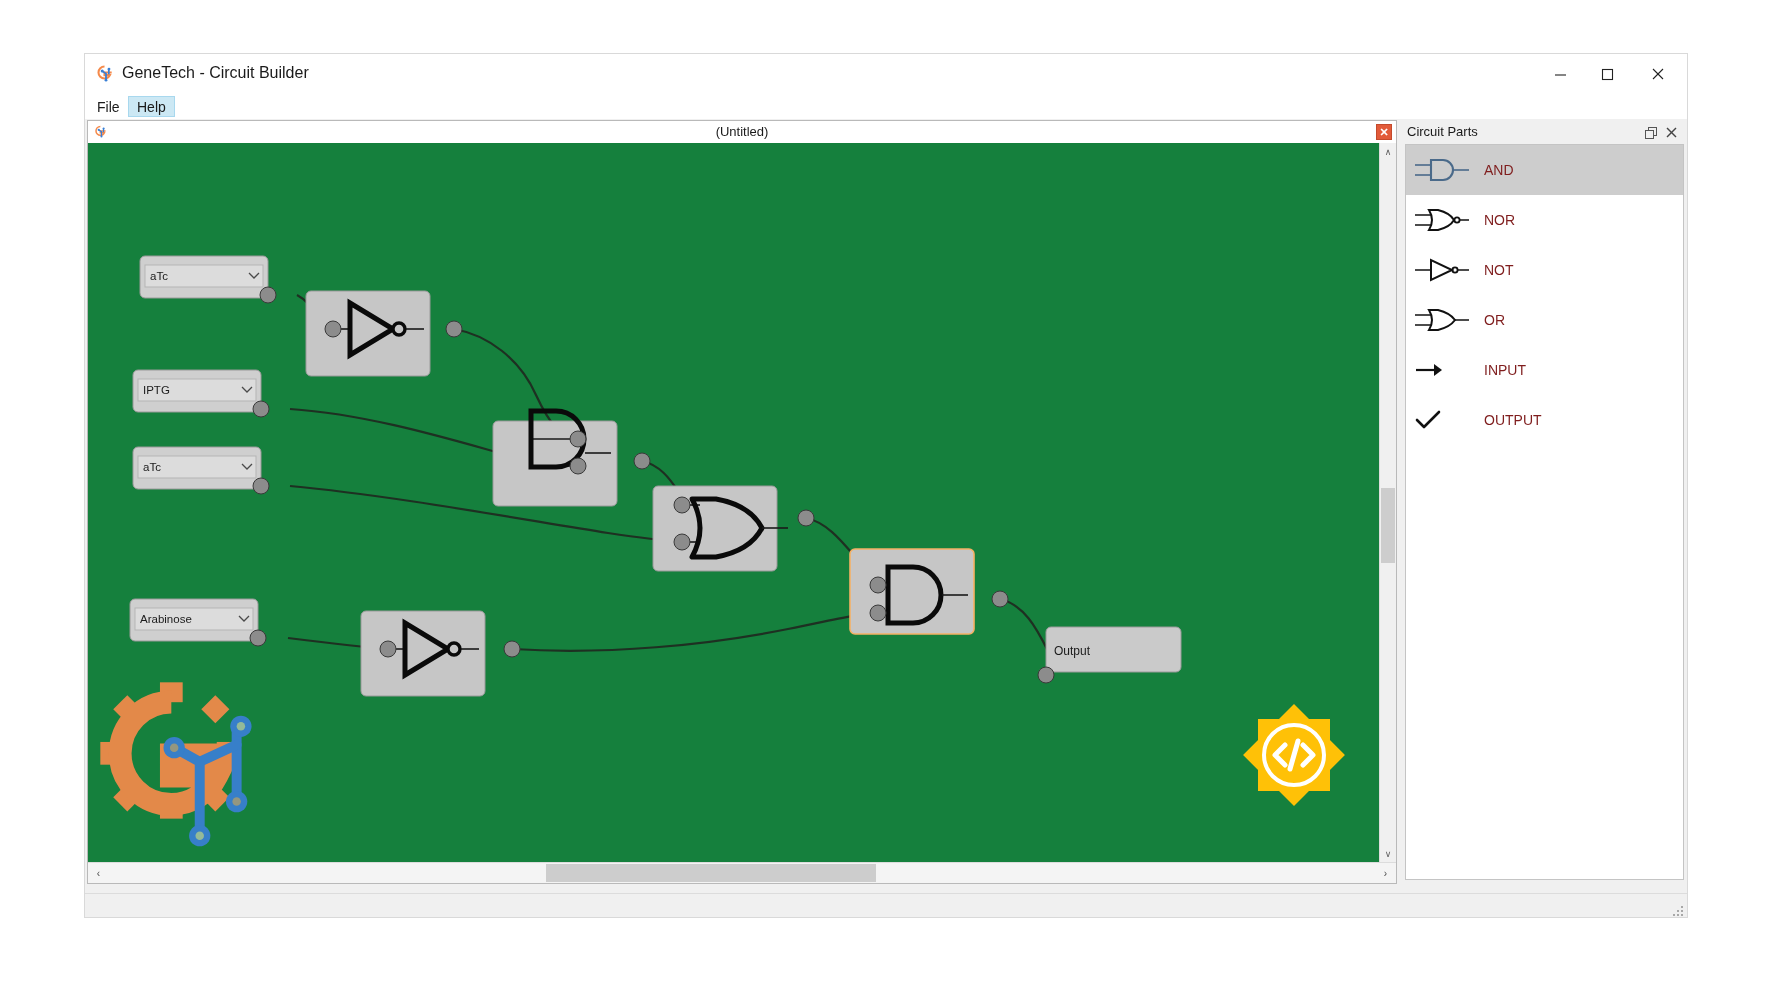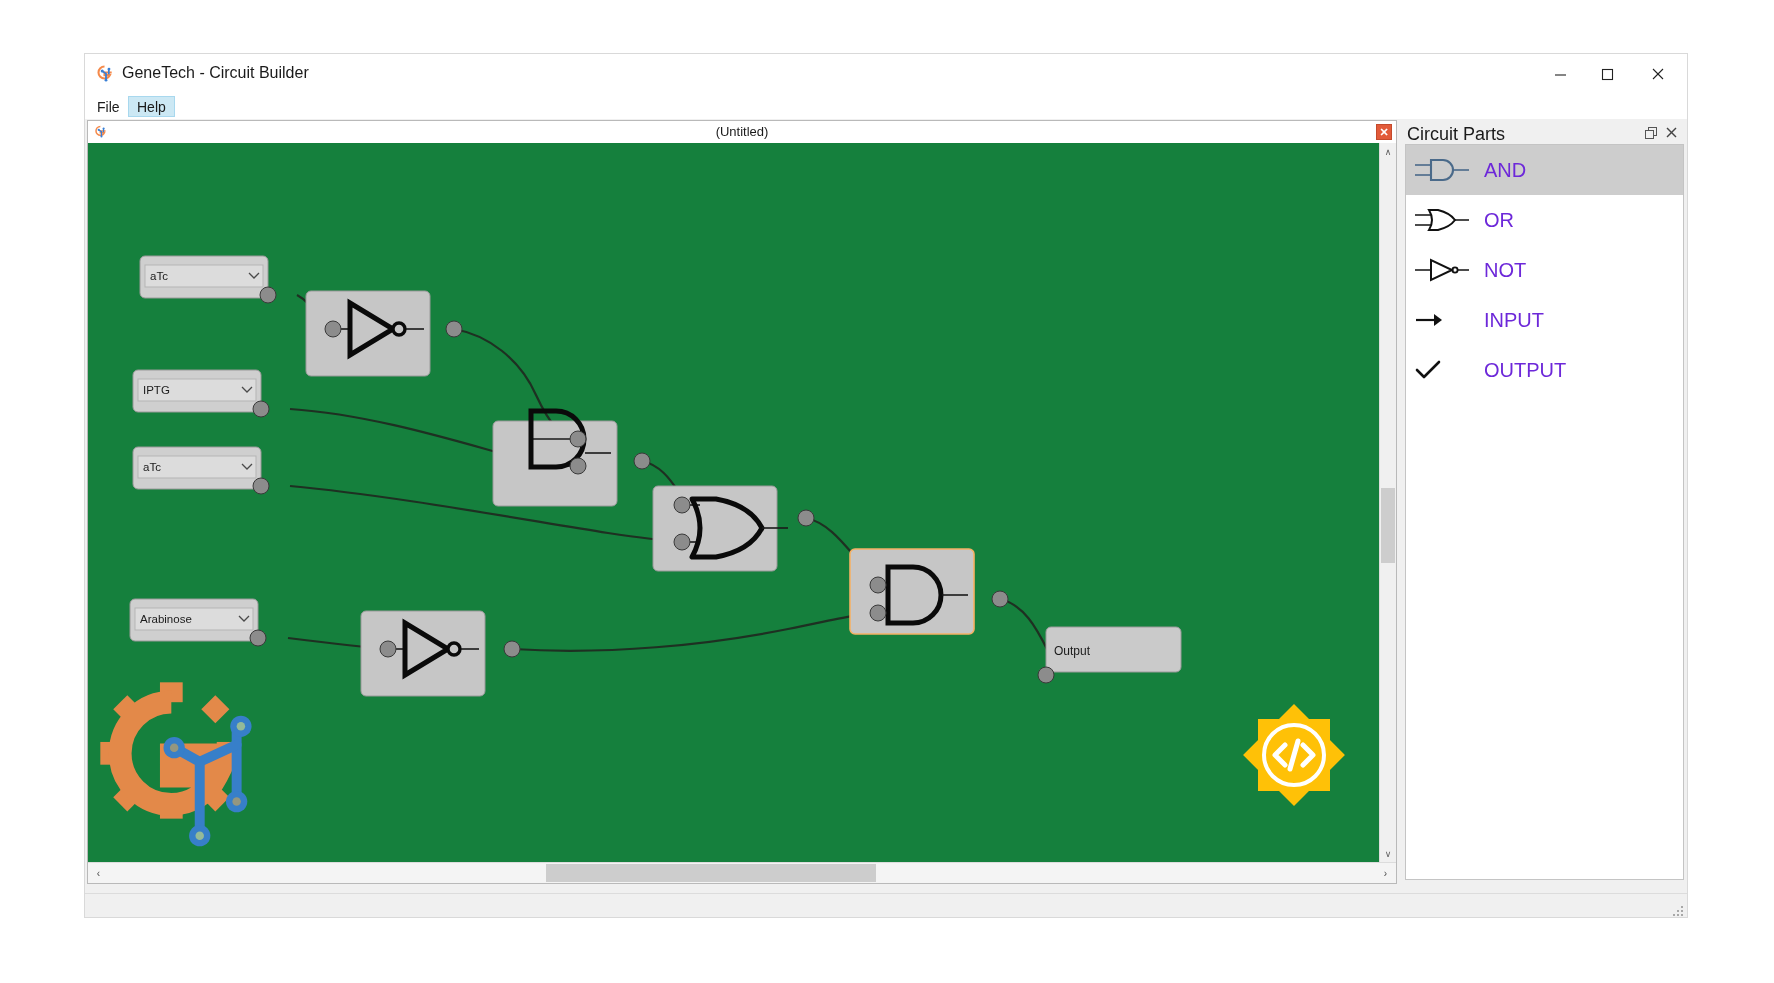--- a/index.html
+++ b/index.html
@@ -164,21 +164,21 @@
     position: absolute;
     left: 1314px; top: 1px;
     width: 287px; height: 764px;
     background: #f0f0f0;
   }
   #dock-header {
     position: absolute; left: 0; top: 0; right: 0; height: 24px;
   }
   #dock-title {
     position: absolute; left: 8px; top: 4px;
-    font-size: 18px; color: #1a1a1a;
+    font-size: 13px; color: #1a1a1a;
   }
   .dock-btn {
     position: absolute; top: 4px;
     width: 17px; height: 17px;
     display: flex; align-items: center; justify-content: center;
     color: #555; font-size: 12px;
   }
   #dock-float { right: 27px; }
   #dock-close { right: 6px; }
 
@@ -198,21 +198,21 @@
     box-sizing: border-box;
   }
   .part-item.selected { background: #cdcdcd; }
   .part-icon {
     width: 60px; height: 34px;
     display: flex; align-items: center; justify-content: flex-start;
     flex: 0 0 auto;
   }
   .part-label {
     margin-left: 10px;
-    font-size: 20px; color: #6d28d9;
+    font-size: 14px; color: #7f1d1d;
     white-space: nowrap;
     text-align: center;
   }
 
   
   #status-bar {
     position: absolute;
     left: 0; bottom: 0; right: 0;
     height: 24px;
     background: #f0f0f0;
@@ -481,52 +481,66 @@
                   <line x1="1" y1="10" x2="17" y2="10"></line>
                   <line x1="1" y1="20" x2="17" y2="20"></line>
                   <path d="M17,5 L17,25 L29,25 A10,10 0 0 0 29,5 Z" stroke-width="2.1"></path>
                   <line x1="39" y1="15" x2="55" y2="15"></line>
                 </g>
               </svg>
             </div>
             <div class="part-label">AND</div>
           </div>
 
-
+          <div class="part-item">
+            <div class="part-icon">
+              <svg width="58" height="30" viewBox="0 0 58 30">
+                <g stroke="#111" stroke-width="1.5" fill="none">
+                  <line x1="1" y1="10" x2="18" y2="10"></line>
+                  <line x1="1" y1="20" x2="18" y2="20"></line>
+                  <path d="M15,5 Q21,15 15,25 L24,25 Q36,22 40,15 Q36,8 24,5 Z" stroke-width="2"></path>
+                  <circle cx="43" cy="15" r="2.6" stroke-width="1.8"></circle>
+                  <line x1="46" y1="15" x2="55" y2="15"></line>
+                </g>
+              </svg>
+            </div>
+            <div class="part-label">NOR</div>
+          </div>
+
+
+          <div class="part-item">
+            <div class="part-icon">
+              <svg width="58" height="30" viewBox="0 0 58 30">
+                <g stroke="#111" stroke-width="1.5" fill="none">
+                  <line x1="1" y1="15" x2="17" y2="15"></line>
+                  <path d="M17,5 L17,25 L38,15 Z" stroke-width="2"></path>
+                  <circle cx="41" cy="15" r="2.6" stroke-width="1.8"></circle>
+                  <line x1="44" y1="15" x2="55" y2="15"></line>
+                </g>
+              </svg>
+            </div>
+            <div class="part-label">NOT</div>
+          </div>
 
           <div class="part-item">
             <div class="part-icon">
               <svg width="58" height="30" viewBox="0 0 58 30">
                 <g stroke="#111" stroke-width="1.5" fill="none">
                   <line x1="1" y1="10" x2="18" y2="10"></line>
                   <line x1="1" y1="20" x2="18" y2="20"></line>
                   <path d="M15,5 Q21,15 15,25 L24,25 Q36,22 41,15 Q36,8 24,5 Z" stroke-width="2"></path>
                   <line x1="41" y1="15" x2="55" y2="15"></line>
                 </g>
               </svg>
             </div>
             <div class="part-label">OR</div>
           </div>
 
           <div class="part-item">
             <div class="part-icon">
-              <svg width="58" height="30" viewBox="0 0 58 30">
-                <g stroke="#111" stroke-width="1.5" fill="none">
-                  <line x1="1" y1="15" x2="17" y2="15"></line>
-                  <path d="M17,5 L17,25 L38,15 Z" stroke-width="2"></path>
-                  <circle cx="41" cy="15" r="2.6" stroke-width="1.8"></circle>
-                  <line x1="44" y1="15" x2="55" y2="15"></line>
-                </g>
-              </svg>
-            </div>
-            <div class="part-label">NOT</div>
-          </div>
-
-          <div class="part-item">
-            <div class="part-icon">
               <svg width="30" height="22" viewBox="0 0 30 22">
                 <line x1="2" y1="11" x2="22" y2="11" stroke="#111" stroke-width="2.2"></line>
                 <path d="M20,5 L28,11 L20,17 Z" fill="#111"></path>
               </svg>
             </div>
             <div class="part-label">INPUT</div>
           </div>
 
           <div class="part-item">
             <div class="part-icon">

